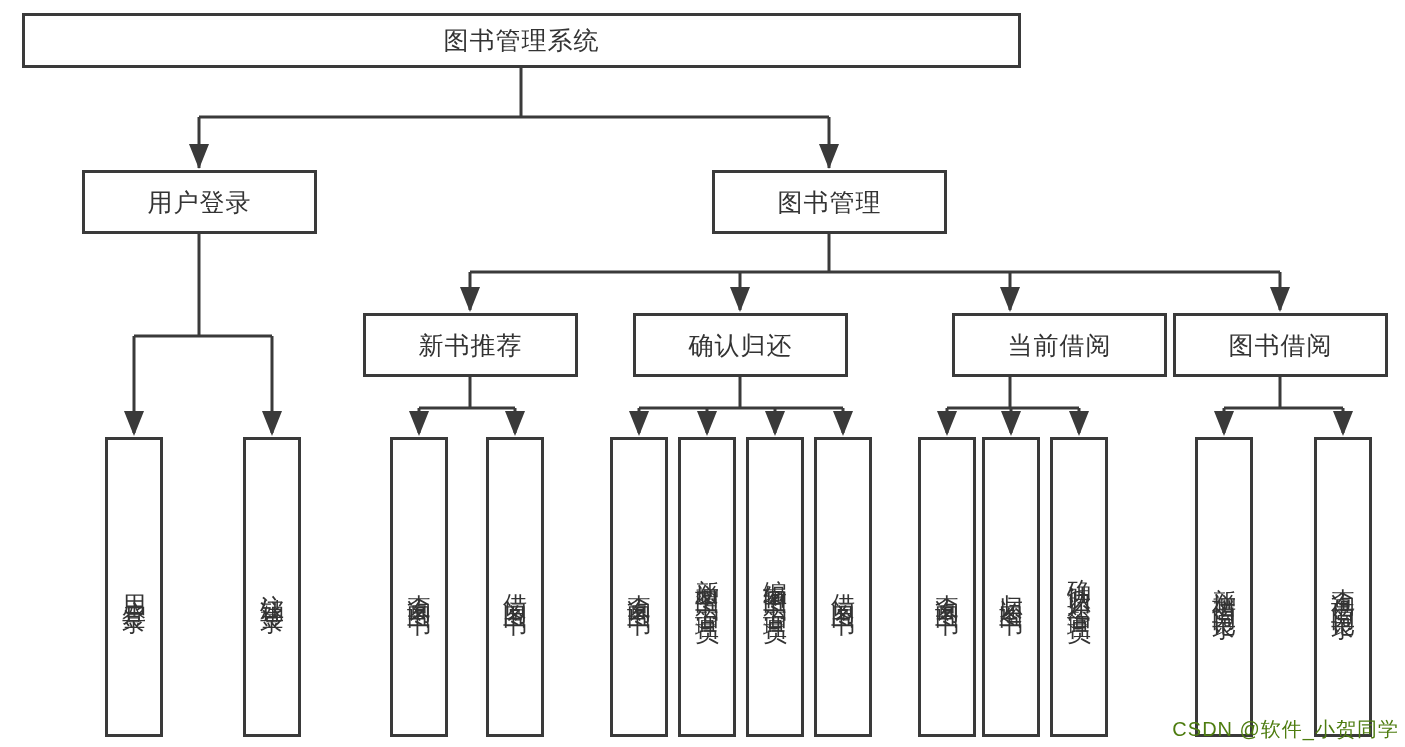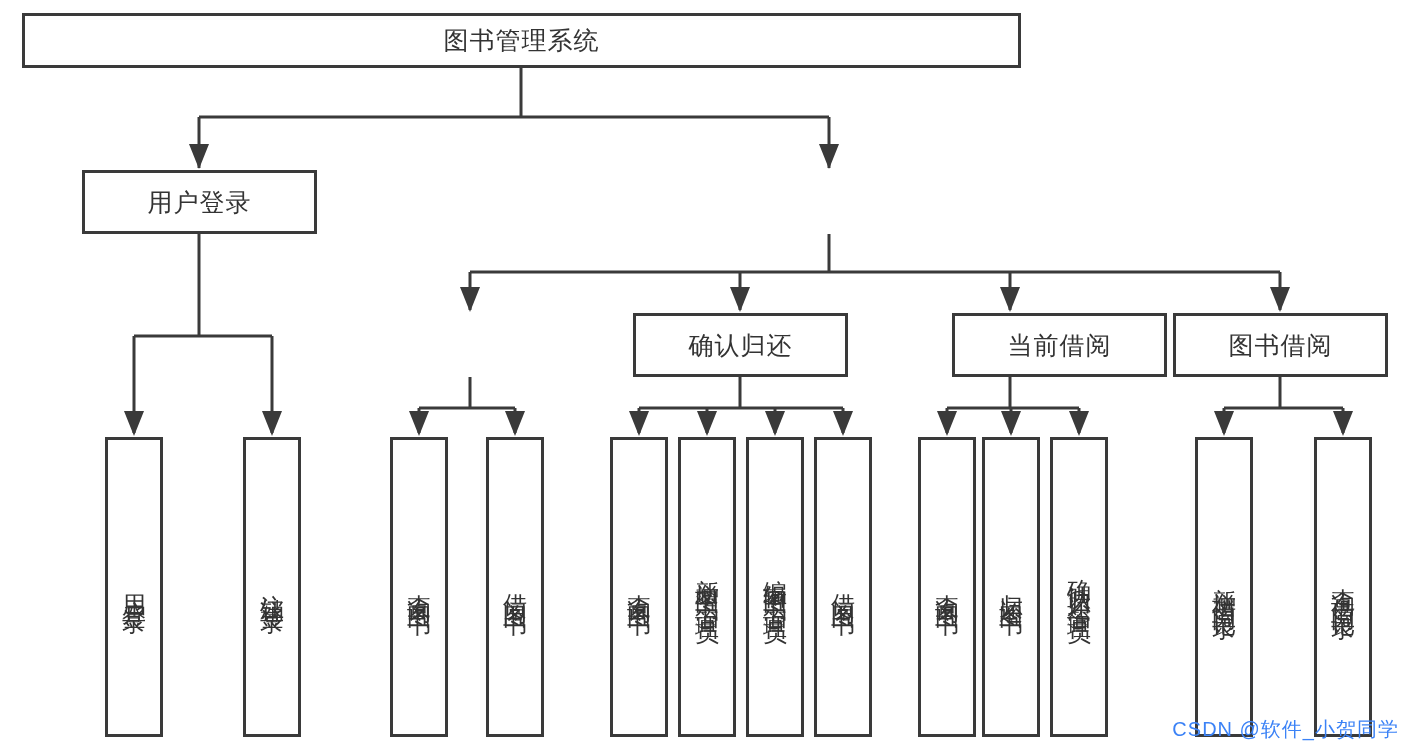--- a/index.html
+++ b/index.html
@@ -31,21 +31,21 @@
     text-orientation:mixed;
     font-size:24px;
     letter-spacing:6px;
     line-height:1;
   }
   .watermark{
     position:absolute;
     right:6px;bottom:4px;
     z-index:2;
     font-size:20px;
-    color:#3b82f6;
+    color:#4d7c0f;
     letter-spacing:1px;
     white-space:nowrap;
   }
 </style>
 </head>
 <body>
 
 <div id="stage">
 
   <svg id="wires" width="1405" height="747" viewBox="0 0 1405 747">
@@ -84,21 +84,23 @@
       <polygon points="1001,411 1021,411 1011,436"></polygon>
       <polygon points="1069,411 1089,411 1079,436"></polygon>
       <polygon points="1214,411 1234,411 1224,436"></polygon>
       <polygon points="1333,411 1353,411 1343,436"></polygon>
     </g>
   </svg>
 
   <div class="node hbox" style="left:22px;top:13px;width:999px;height:55px">图书管理系统</div>
 
   <div class="node hbox" style="left:82px;top:170px;width:235px;height:64px">用户登录</div>
+  <div class="node hbox" style="left:712px;top:170px;width:235px;height:64px">图书管理</div>
 
+  <div class="node hbox" style="left:363px;top:313px;width:215px;height:64px">新书推荐</div>
   <div class="node hbox" style="left:633px;top:313px;width:215px;height:64px">确认归还</div>
   <div class="node hbox" style="left:952px;top:313px;width:215px;height:64px">当前借阅</div>
   <div class="node hbox" style="left:1173px;top:313px;width:215px;height:64px">图书借阅</div>
 
   <div class="node vbox" style="left:105px">用户登录</div>
   <div class="node vbox" style="left:243px">注销登录</div>
 
   <div class="node vbox" style="left:390px">查询图书</div>
   <div class="node vbox" style="left:486px">借阅图书</div>
 

